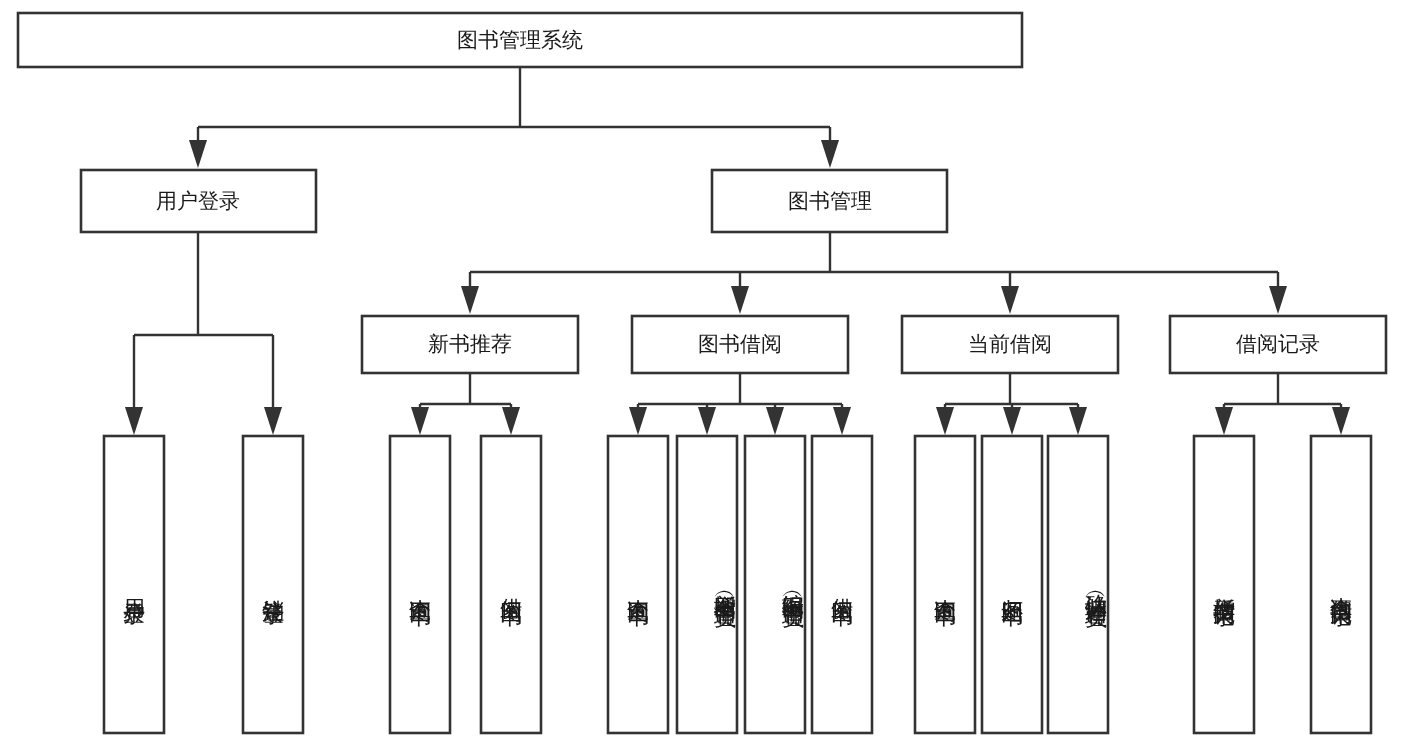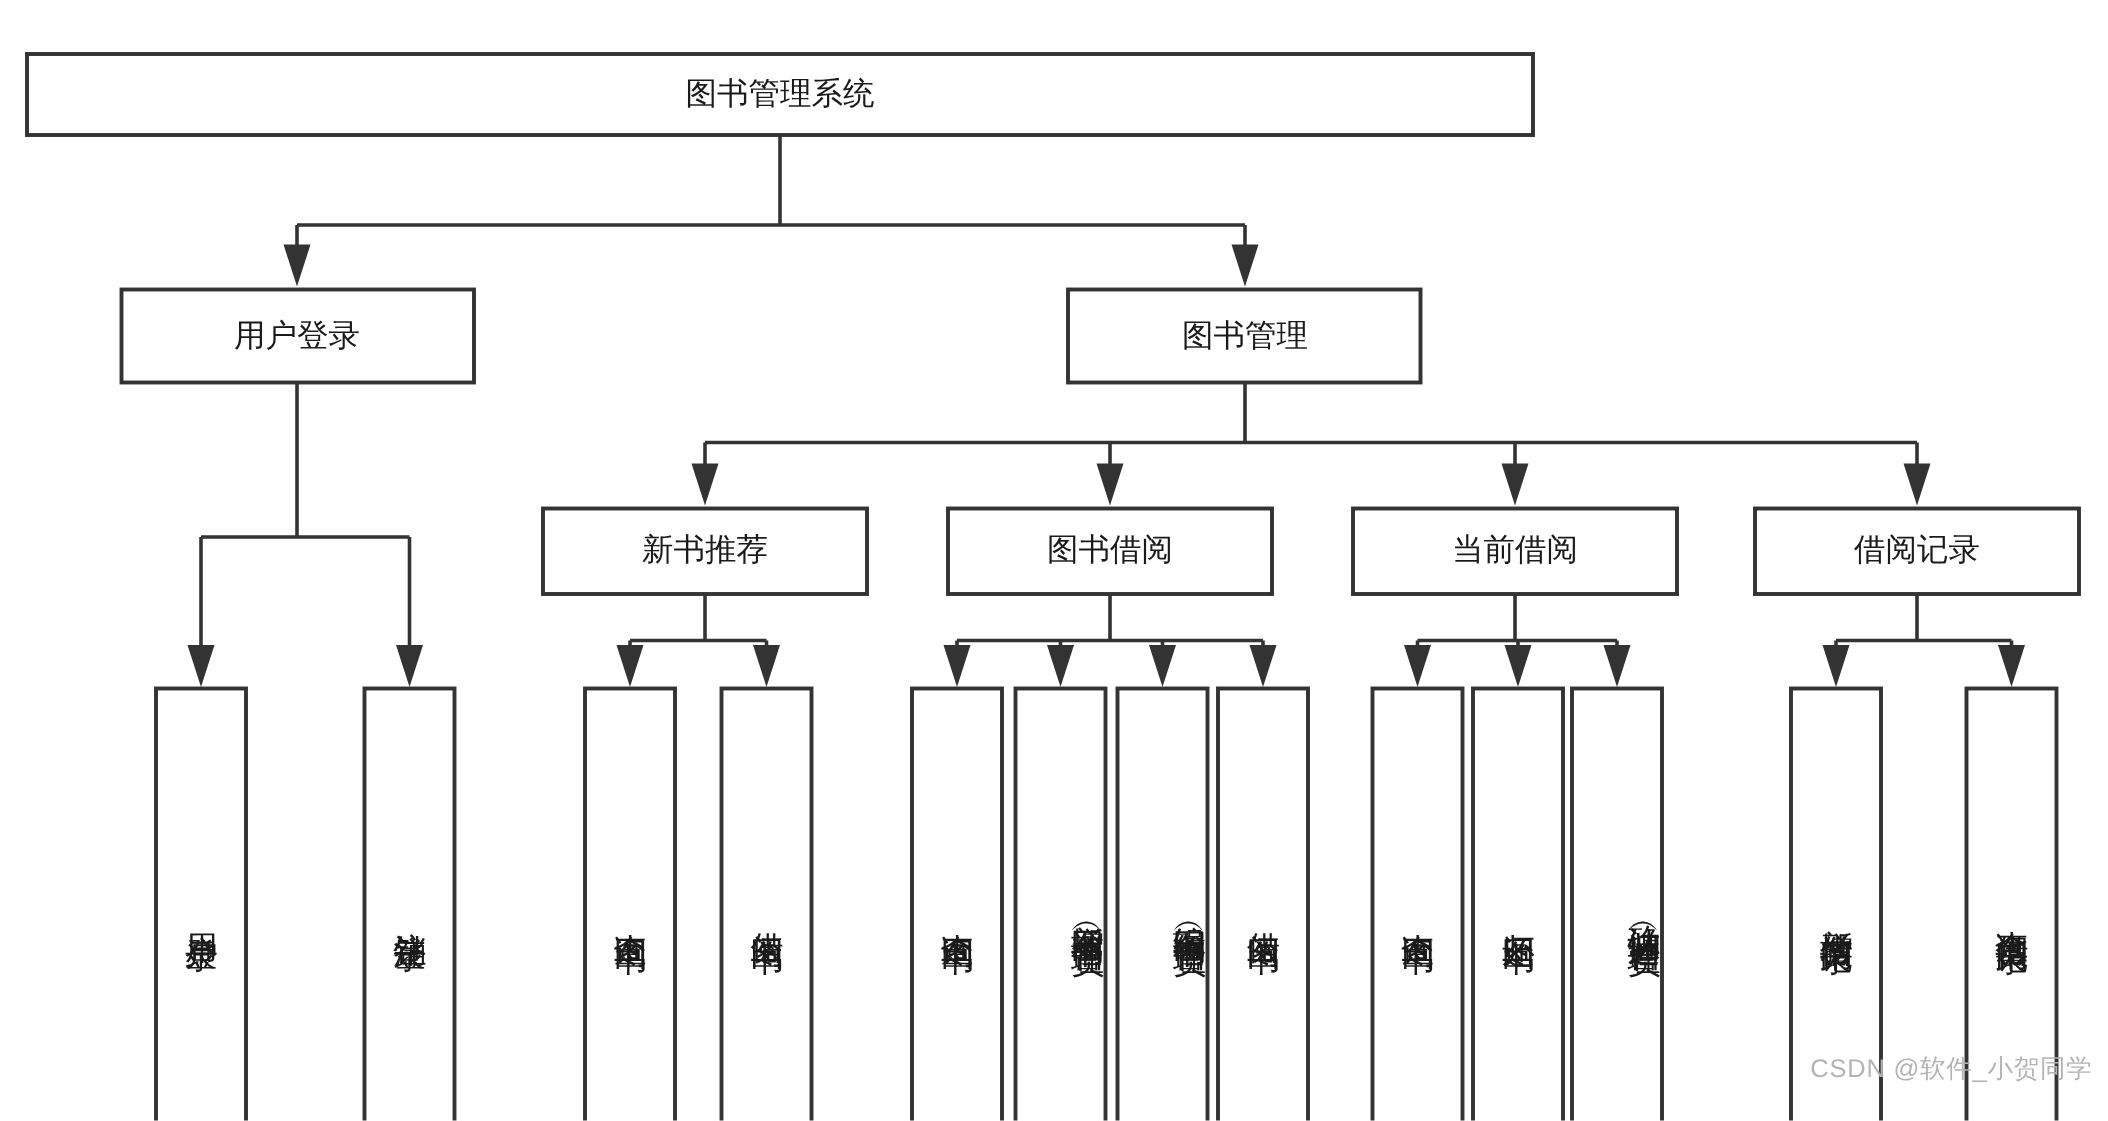--- a/index.html
+++ b/index.html
@@ -11,21 +11,20 @@
     width: 1405px;
     height: 747px;
     font-family: "Liberation Sans", "DejaVu Sans", sans-serif;
     overflow: hidden;
   }
   #diagram-root {
     position: relative;
     width: 1405px;
     height: 705px;
     background: #ffffff;
-    margin-top: 23px;
   }
   svg.diagram-canvas {
     position: absolute;
     top: 0;
     left: 0;
     width: 1405px;
     height: 747px;
   }
   .node-box {
     fill: #ffffff;
@@ -206,15 +205,14 @@
   <div class="leaf-label" style="left:745px; top:436px; width:60px; height:297px; align-items:flex-start;">编辑图书（管理员）</div>
   <div class="leaf-label" style="left:812px; top:436px; width:60px; height:297px;">借阅图书</div>
 
   <div class="leaf-label" style="left:915px; top:436px; width:60px; height:297px;">查询图书</div>
   <div class="leaf-label" style="left:982px; top:436px; width:60px; height:297px;">归还图书</div>
   <div class="leaf-label" style="left:1048px; top:436px; width:60px; height:297px; align-items:flex-start;">确认归还（管理员）</div>
 
   <div class="leaf-label" style="left:1194px; top:436px; width:60px; height:297px;">新增借阅记录</div>
   <div class="leaf-label" style="left:1311px; top:436px; width:60px; height:297px;">查询借阅记录</div>
 
-  <div class="watermark">CSDN @软件_小贺同学</div>
 
 </div>
 
 </body></html>

